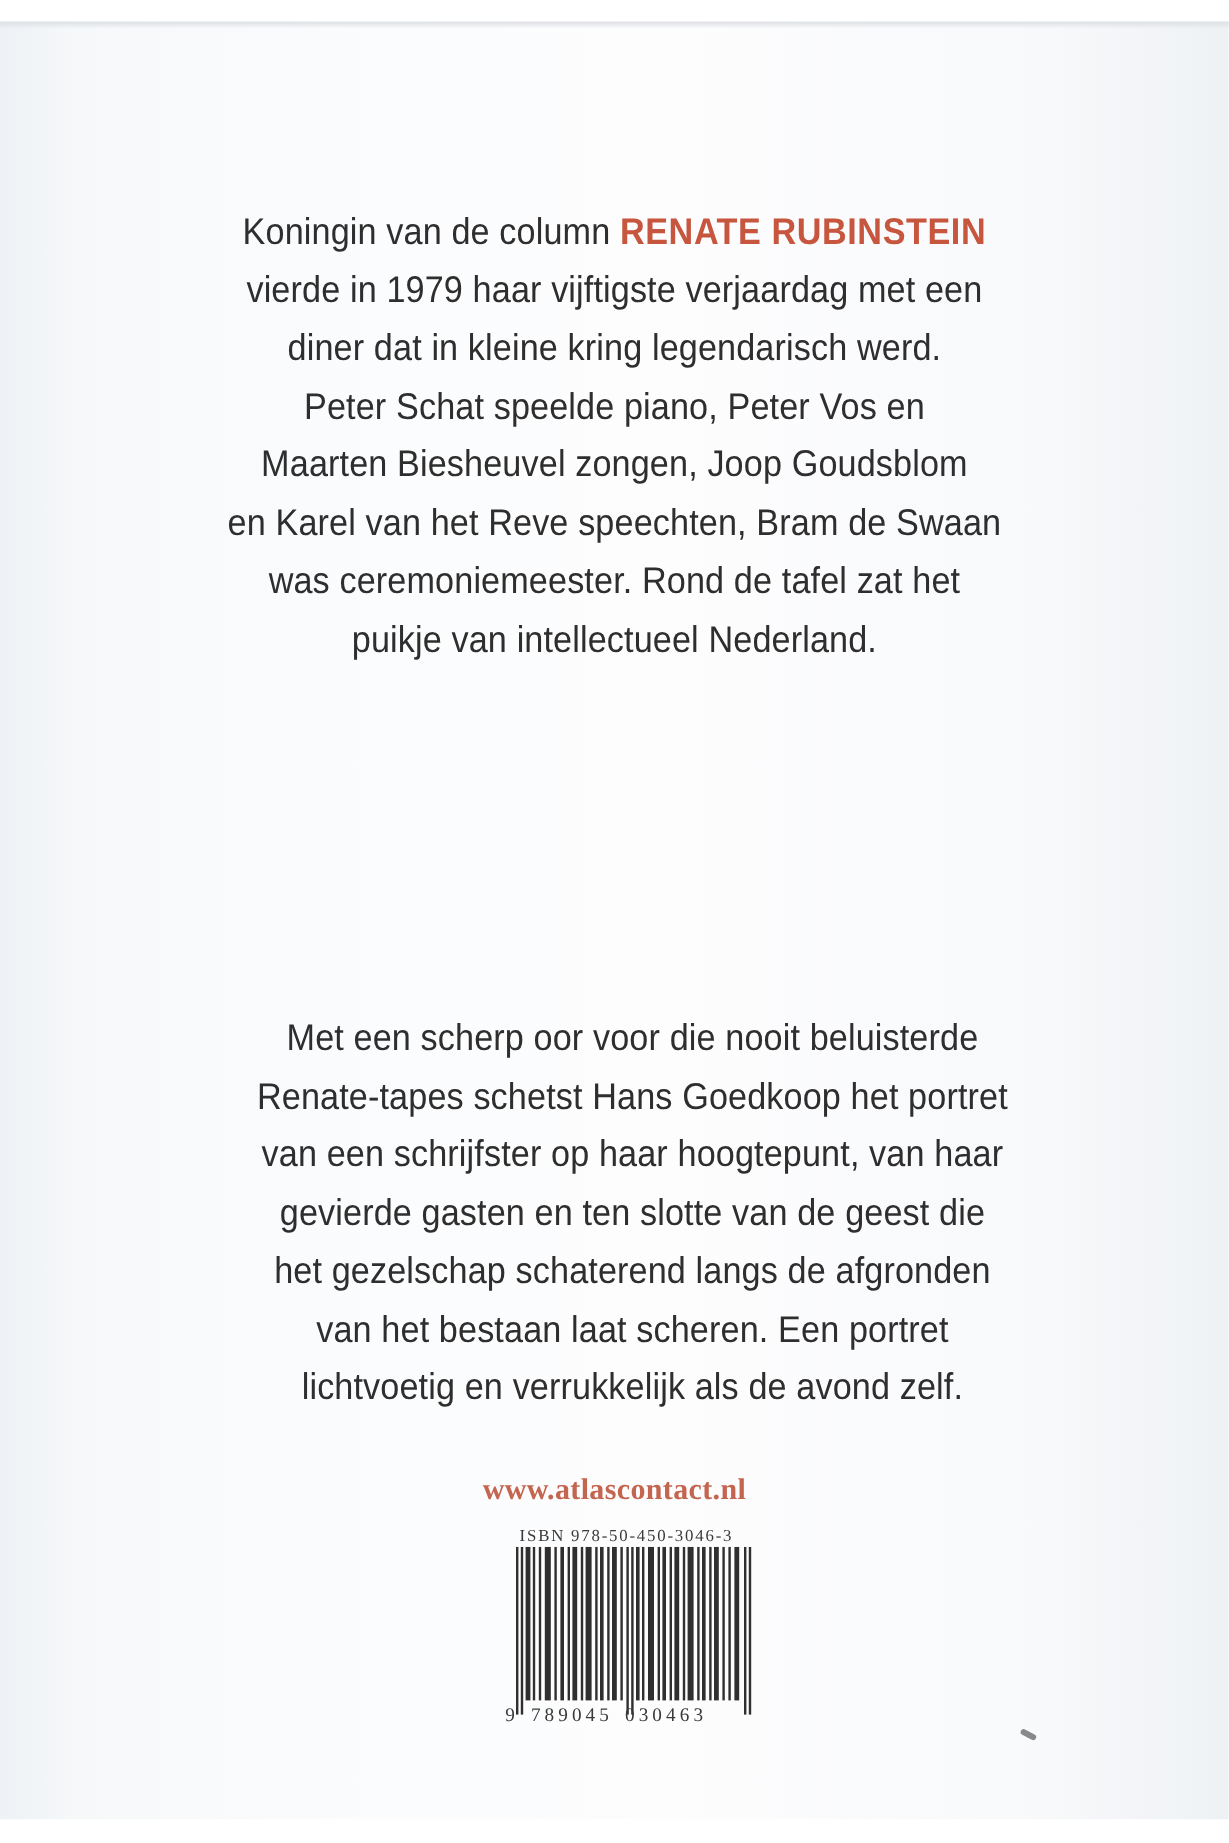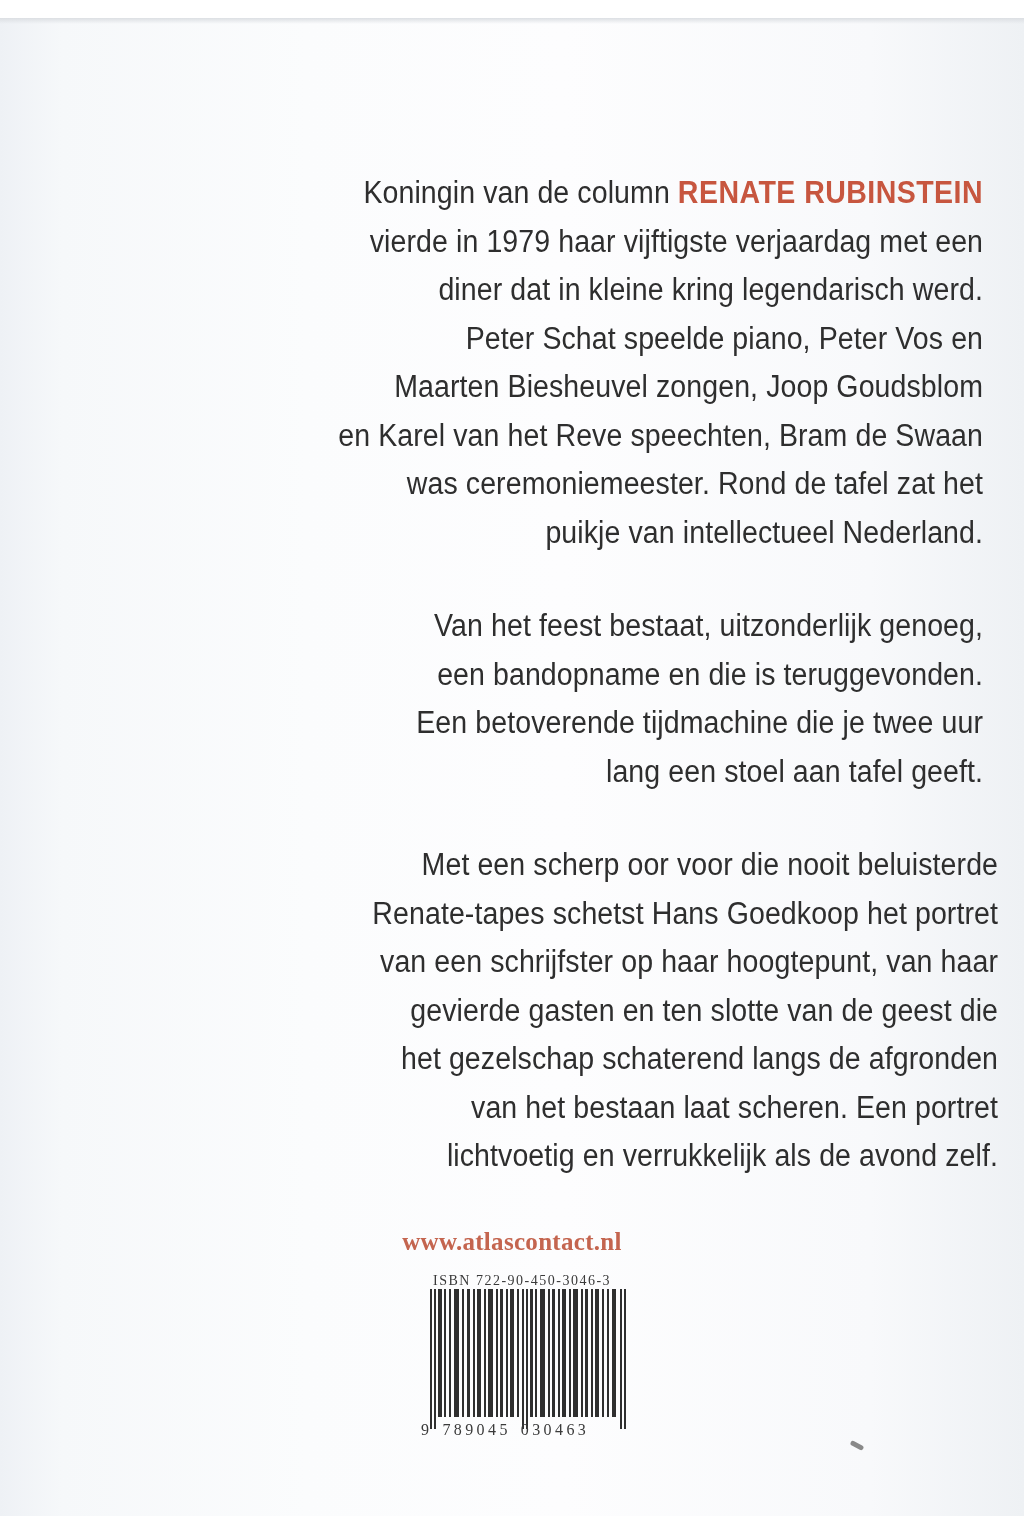--- a/index.html
+++ b/index.html
@@ -26,21 +26,21 @@
     content: "";
     position: absolute;
     left: 0; top: 0; right: 0;
     height: 6px;
     background: linear-gradient(180deg, #dcdfe3, rgba(240,242,245,0));
   }
   .blurb {
     position: absolute;
     left: 0;
     width: 1024px;
-    text-align: right;
+    text-align: center;
     color: #2e2e2e;
     font-size: 31px;
     line-height: 48.5px;
     letter-spacing: 0.1px;
     font-stretch: condensed;
   }
   .blurb .line {
     display: block;
     white-space: nowrap;
     transform: scaleX(0.92);
@@ -122,41 +122,35 @@
     <span class="line"><span>Koningin van de column </span><span class="accent">RENATE RUBINSTEIN</span></span>
     <span class="line">vierde in 1979 haar vijftigste verjaardag met een</span>
     <span class="line">diner dat in kleine kring legendarisch werd.</span>
     <span class="line">Peter Schat speelde piano, Peter Vos en</span>
     <span class="line">Maarten Biesheuvel zongen, Joop Goudsblom</span>
     <span class="line">en Karel van het Reve speechten, Bram de Swaan</span>
     <span class="line">was ceremoniemeester. Rond de tafel zat het</span>
     <span class="line">puikje van intellectueel Nederland.</span>
   </div>
 
-  <div class="blurb p2">
-    <span class="line">Van het feest bestaat, uitzonderlijk genoeg,</span>
-    <span class="line">een bandopname en die is teruggevonden.</span>
-    <span class="line">Een betoverende tijdmachine die je twee uur</span>
-    <span class="line">lang een stoel aan tafel geeft.</span>
-  </div>
 
   <div class="blurb p3">
     <span class="line">Met een scherp oor voor die nooit beluisterde</span>
     <span class="line">Renate-tapes schetst Hans Goedkoop het portret</span>
     <span class="line">van een schrijfster op haar hoogtepunt, van haar</span>
     <span class="line">gevierde gasten en ten slotte van de geest die</span>
     <span class="line">het gezelschap schaterend langs de afgronden</span>
     <span class="line">van het bestaan laat scheren. Een portret</span>
     <span class="line">lichtvoetig en verrukkelijk als de avond zelf.</span>
   </div>
 
   <div class="website" style="top:1210px;">www.atlascontact.nl</div>
 
   <div class="barcode-wrap" style="top:1255px;">
-    <div class="isbn-top">ISBN  722-90-450-3046-3</div>
+    <div class="isbn-top">ISBN  978-50-450-3046-3</div>
     <svg class="bars" viewBox="0 0 200 140" preserveAspectRatio="none">
       <g fill="#2f2f2f">
         <rect x="0" y="0" width="2" height="140"></rect>
         <rect x="4" y="0" width="2" height="140"></rect>
         <rect x="8" y="0" width="4" height="128"></rect>
         <rect x="14" y="0" width="2" height="128"></rect>
         <rect x="19" y="0" width="2" height="128"></rect>
         <rect x="24" y="0" width="5" height="128"></rect>
         <rect x="32" y="0" width="2" height="128"></rect>
         <rect x="37" y="0" width="3" height="128"></rect>

